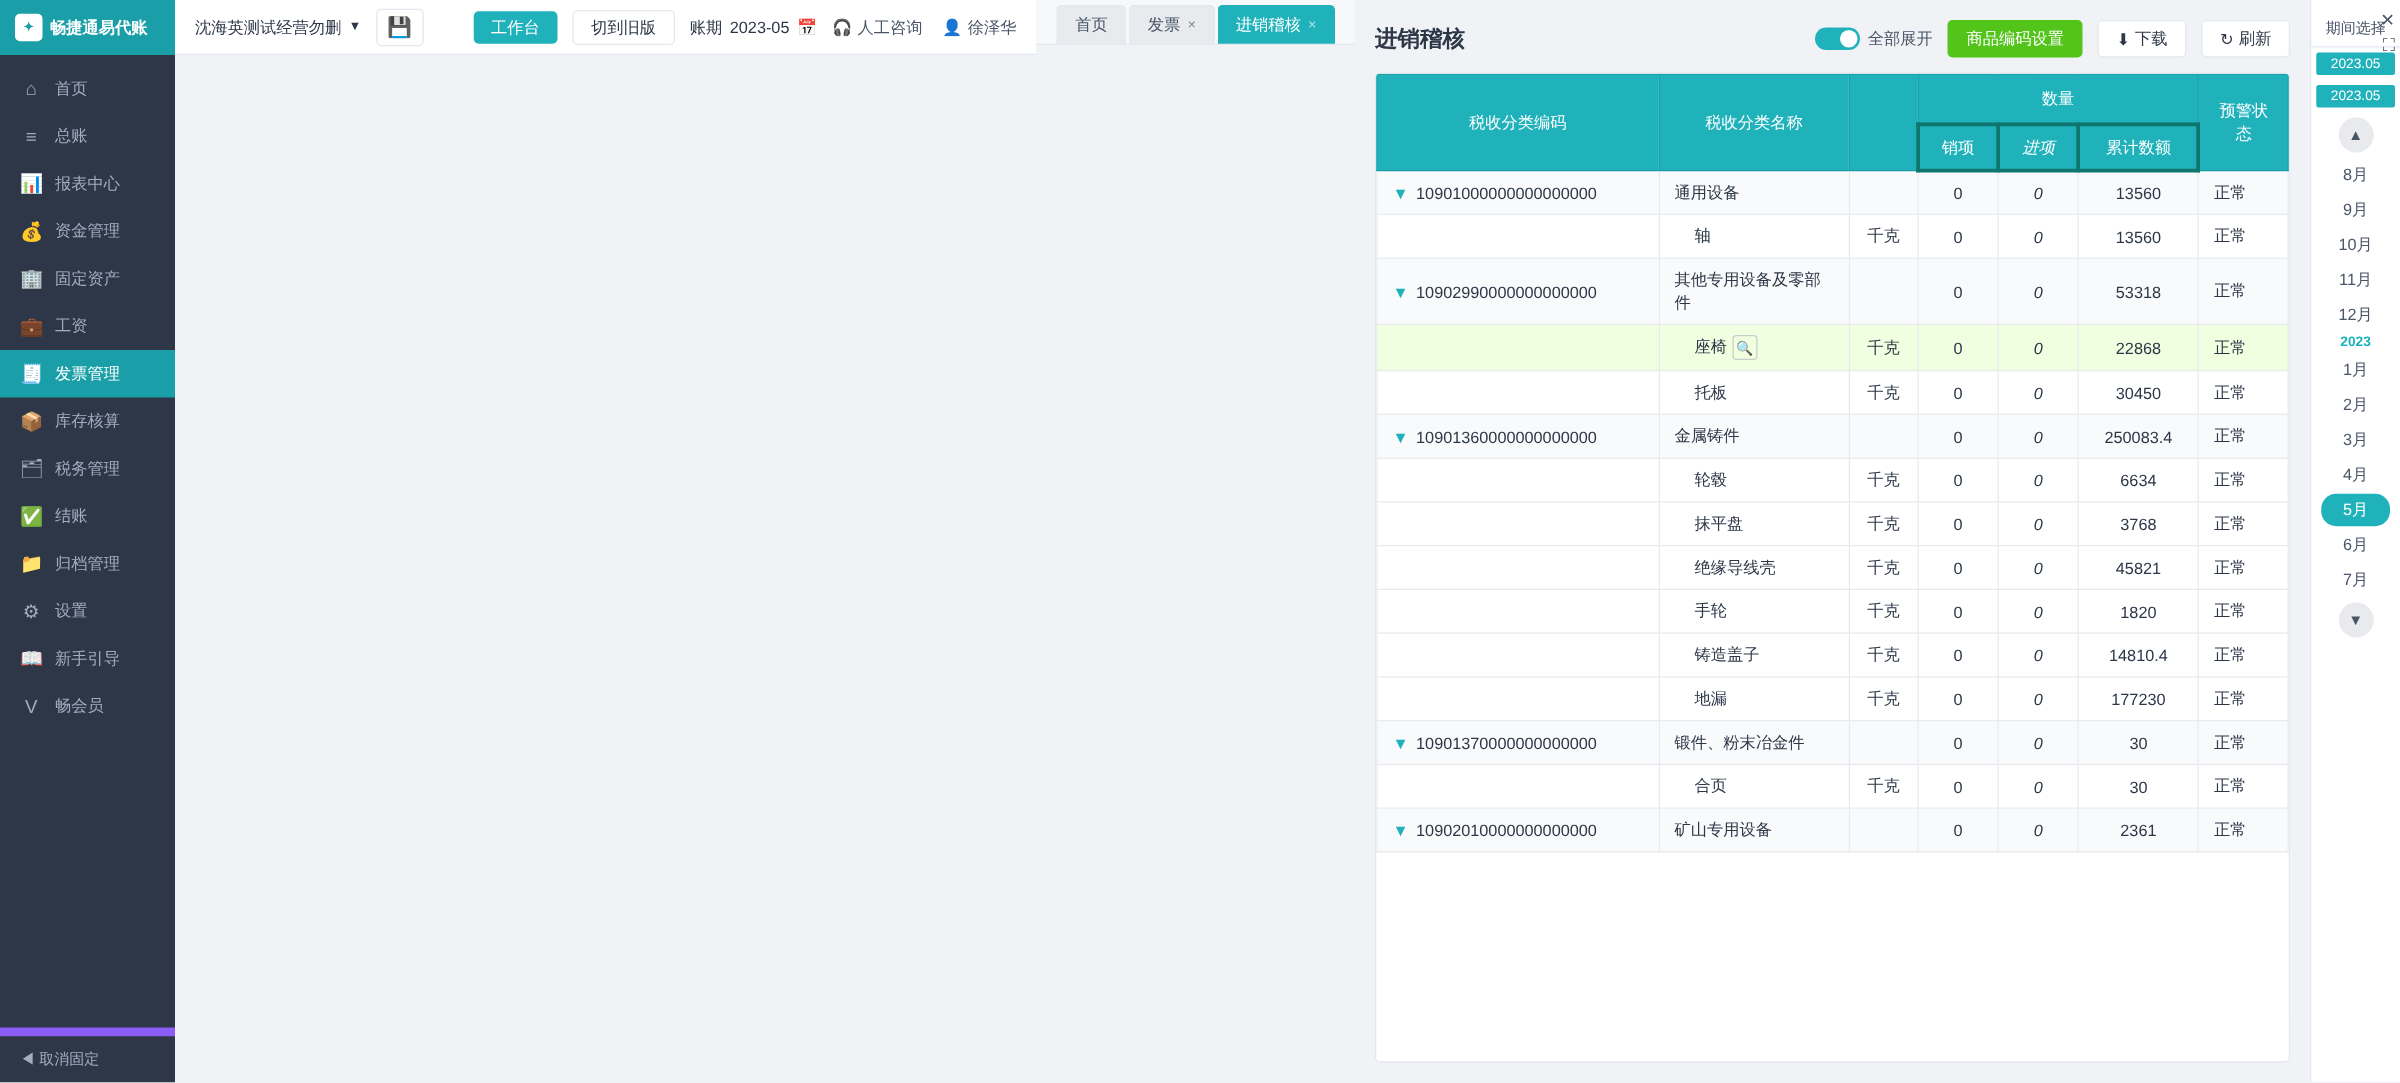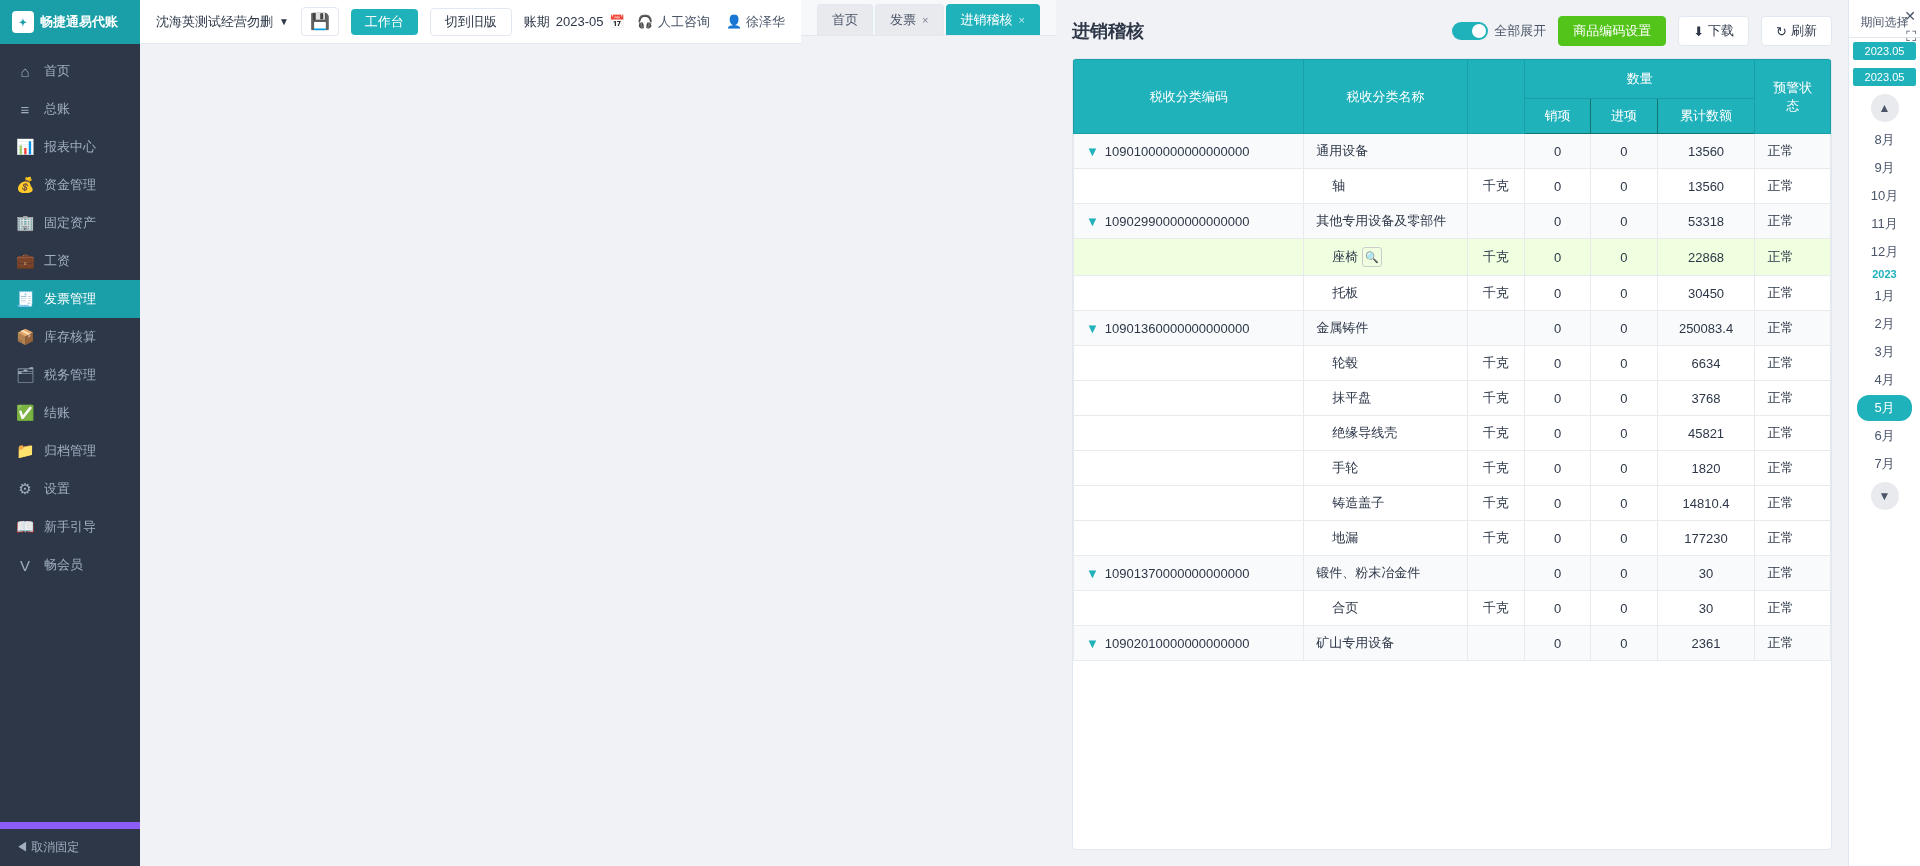--- a/index.html
+++ b/index.html
@@ -76,21 +76,21 @@
       display: flex; align-items: center; gap: 6px;
       color: #2d3748; font-size: 13px; cursor: pointer;
     }
     .topbar-btn {
       padding: 4px 14px;
       border-radius: 4px;
       border: none;
       cursor: pointer;
       font-size: 13px;
     }
-    .topbar-btn.primary { background: #20b2bb; color: white; }
+    .topbar-btn.primary { background: #20b2bb; color: white; margin-left: 28px; }
     .topbar-btn.default { background: white; color: #2d3748; border: 1px solid #e2e8f0; }
     .topbar-period { display: flex; align-items: center; gap: 6px; color: #2d3748; font-size: 13px; }
     .topbar-right { margin-left: auto; display: flex; align-items: center; gap: 16px; color: #4a5568; font-size: 13px; }
     .topbar-right-item { display: flex; align-items: center; gap: 4px; cursor: pointer; }
 
     
     .tabbar {
       background: #f7f8fa;
       height: 36px;
       display: flex;
@@ -188,35 +188,35 @@
       padding: 10px 12px;
       text-align: center;
       border: 1px solid #1a9fa8;
       font-weight: normal;
     }
     table thead tr:nth-child(2) th {
       background: #20b2bb;
       color: white;
       padding: 8px 12px;
       text-align: center;
-      border: 1px solid #0f766e;
+      border: 3px solid #0f766e;
       font-weight: normal;
     }
     table tbody tr td {
       padding: 8px 12px;
       border: 1px solid #e8eaed;
       color: #2d3748;
     }
     table tbody tr.group-row td { background: #f9fafb; }
     table tbody tr.highlighted td { background: #f0ffe0; margin-left: 19px; }
     .col-code { width: 280px; }
     .col-name { width: 280px; }
     .col-unit { width: 80px; text-align: center; }
     .col-xiao { width: 100px; text-align: center; }
-    .col-jin { width: 100px; text-align: center; }
+    .col-jin { width: 100px; text-align: center; font-style: italic; }
     .col-total { width: 120px; text-align: center; }
     .col-status { width: 120px; }
     .td-center { text-align: center; }
     .expand-icon { color: #20b2bb; margin-right: 6px; cursor: pointer; }
     .indent { padding-left: 28px !important; }
 
     
     .right-panel {
       width: 72px;
       background: white;

